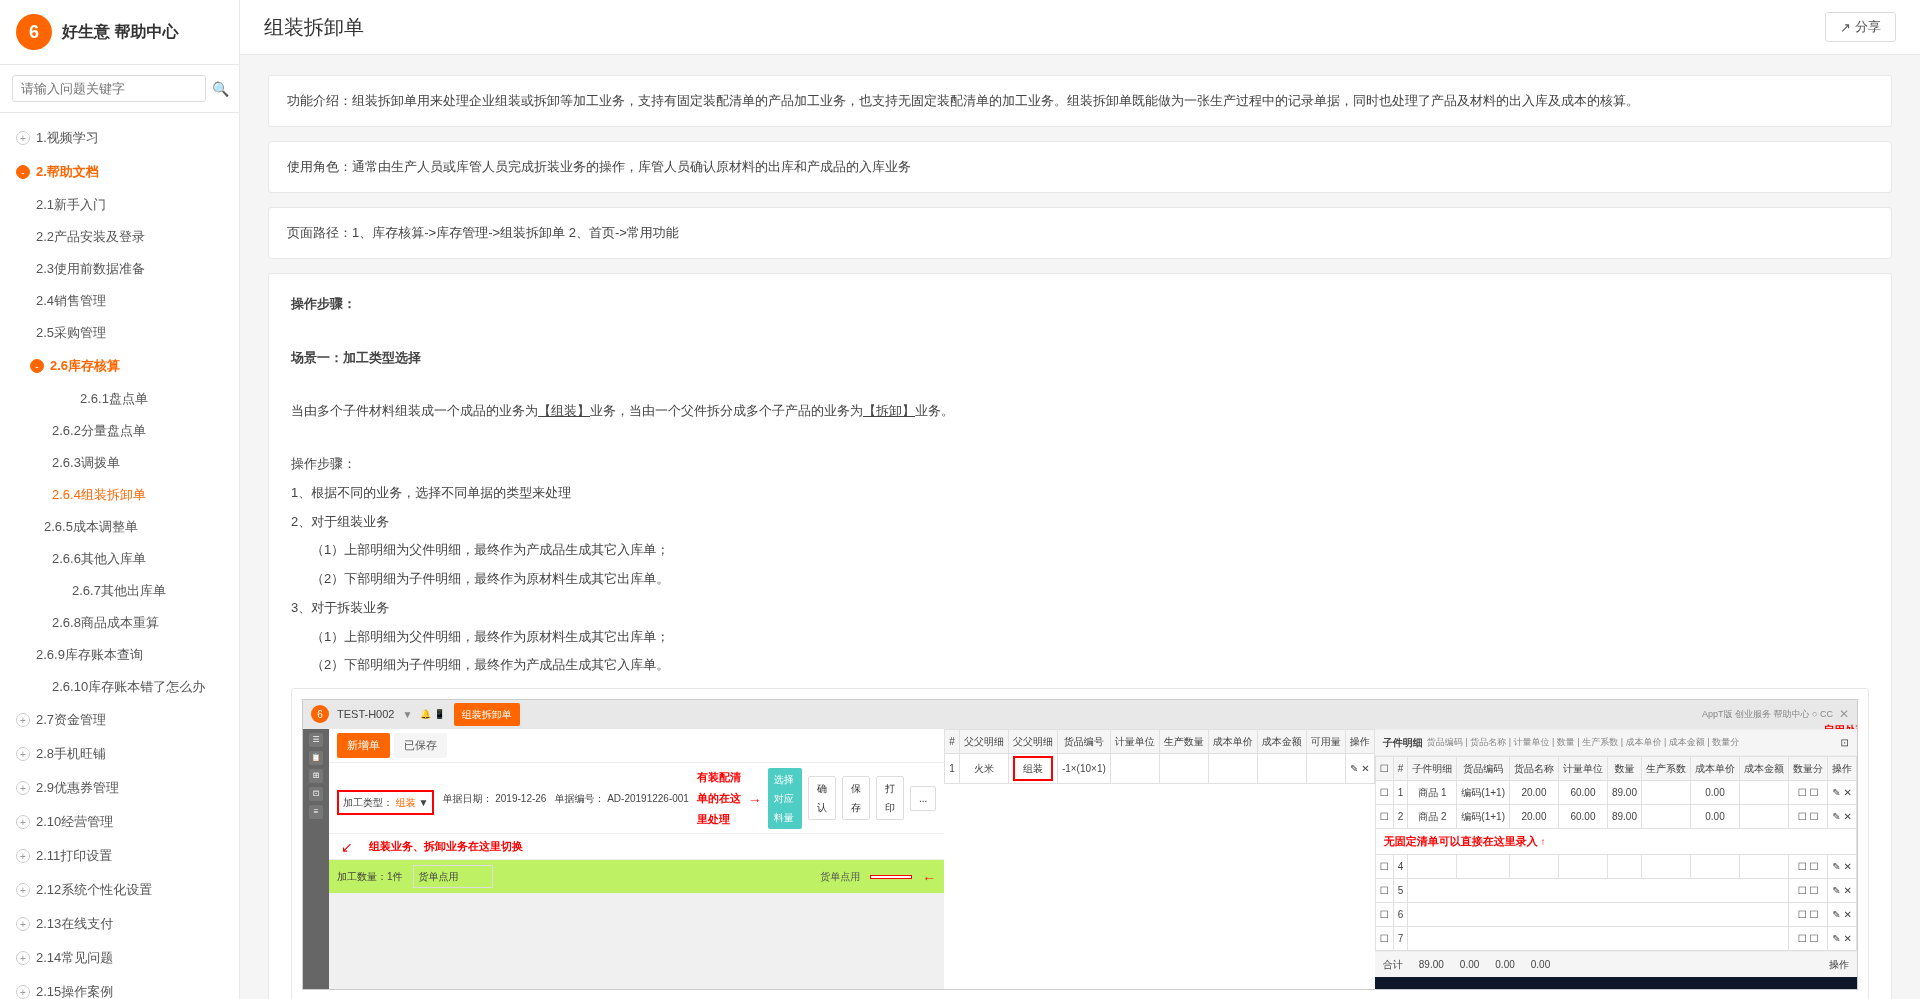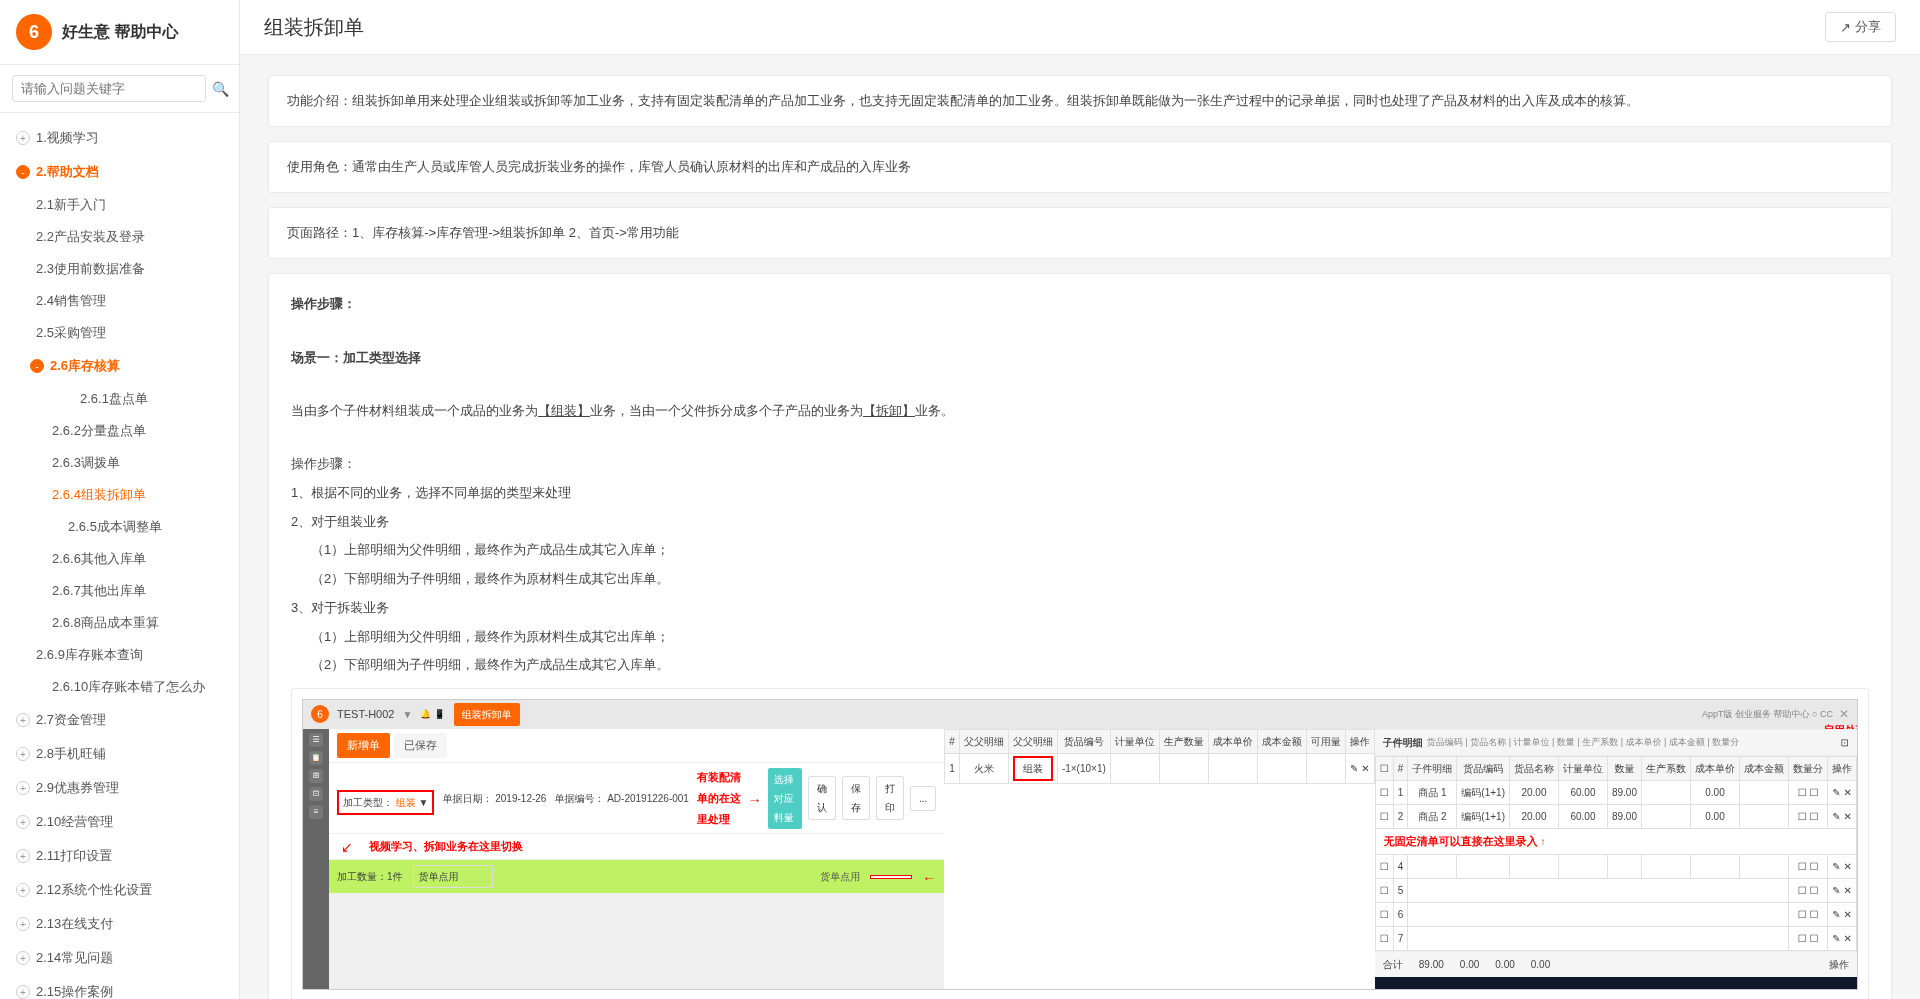--- a/index.html
+++ b/index.html
@@ -336,23 +336,23 @@
     <div class="nav-item">
       <div class="nav-item-top" style="padding-left:30px;">
         <span class="nav-icon active-minus">-</span>
         <span class="nav-label orange">2.6库存核算</span>
       </div>
     </div>
     <div class="sub-nav-item" style="padding-left:80px;">2.6.1盘点单</div>
     <div class="sub-nav-item" style="padding-left:52px;">2.6.2分量盘点单</div>
     <div class="sub-nav-item" style="padding-left:52px;">2.6.3调拨单</div>
     <div class="sub-nav-item active" style="padding-left:52px;">2.6.4组装拆卸单</div>
-    <div class="sub-nav-item" style="padding-left:68px;">2.6.5成本调整单</div>
+    <div class="sub-nav-item" style="padding-left:44px;">2.6.5成本调整单</div>
     <div class="sub-nav-item" style="padding-left:52px;">2.6.6其他入库单</div>
-    <div class="sub-nav-item" style="padding-left:52px;">2.6.7其他出库单</div>
+    <div class="sub-nav-item" style="padding-left:72px;">2.6.7其他出库单</div>
     <div class="sub-nav-item" style="padding-left:52px;">2.6.8商品成本重算</div>
     <div class="sub-nav-item" style="">2.6.9库存账本查询</div>
     <div class="sub-nav-item" style="padding-left:52px;">2.6.10库存账本错了怎么办</div>
 
     <div class="nav-item">
       <div class="nav-item-top">
         <span class="nav-icon">+</span>
         <span class="nav-label">2.7资金管理</span>
       </div>
     </div>
@@ -506,21 +506,21 @@
                     <div class="mock-btn">确认</div>
                     <div class="mock-btn">保存</div>
                     <div class="mock-btn">打印</div>
                     <div class="mock-btn">...</div>
                   </div>
                 </div>
               </div>
 
               <div style="position:relative;background:#fff;padding:2px 8px 2px 40px;border-bottom:1px solid #eee;display:flex;align-items:center;gap:6px;">
                 <span style="color:red;font-size:14px;position:absolute;left:12px;">↙</span>
-                <span class="red-annotation">视频学习、拆卸业务在这里切换</span>
+                <span class="red-annotation">组装业务、拆卸业务在这里切换</span>
               </div>
 
               <div style="background:#bef264;padding:3px 8px;border-bottom:1px solid #eee;display:flex;align-items:center;gap:10px;">
                 <span style="font-size:10px;">加工数量：1件</span>
                 <div style="border:1px solid #ddd;padding:1px 5px;font-size:10px;min-width:80px;">货单点用</div>
                 <div style="margin-left:auto;display:flex;align-items:flex-start;flex-direction:column;position:relative;">
                   <span style="font-size:10px;color:#555;">货单点用</span>
                   </div>
                   <div style="border:1px solid red;padding:1px 20px;font-size:10px;background:#fff;"></div>
                   <span style="color:red;font-size:14px;">←</span>

